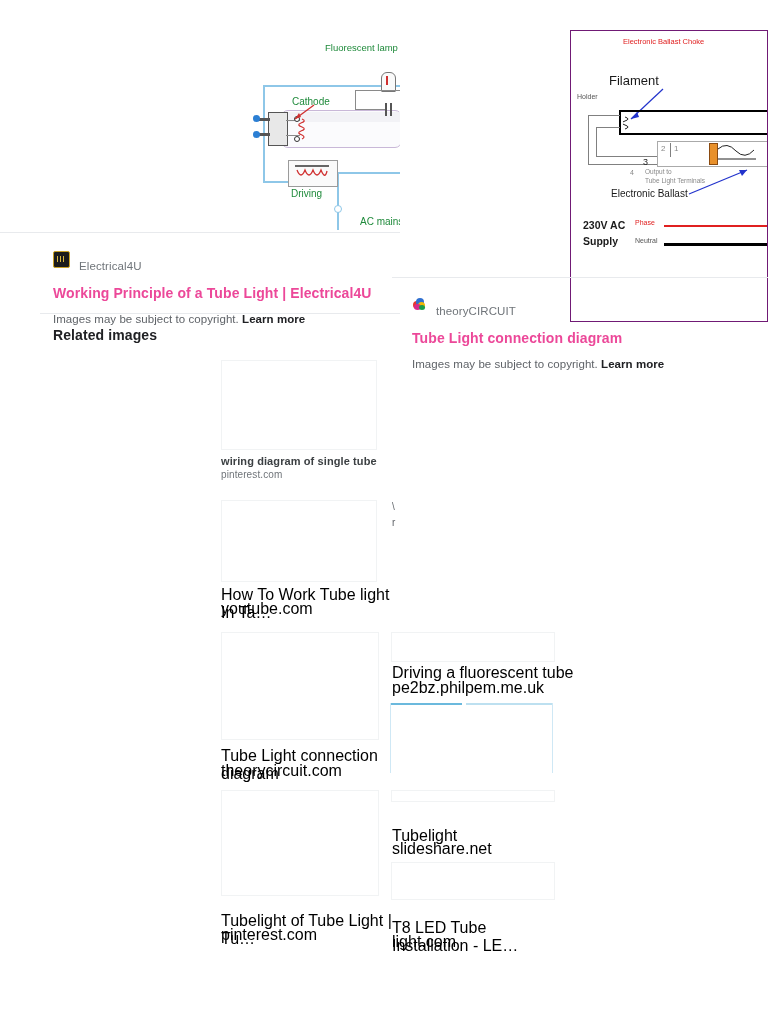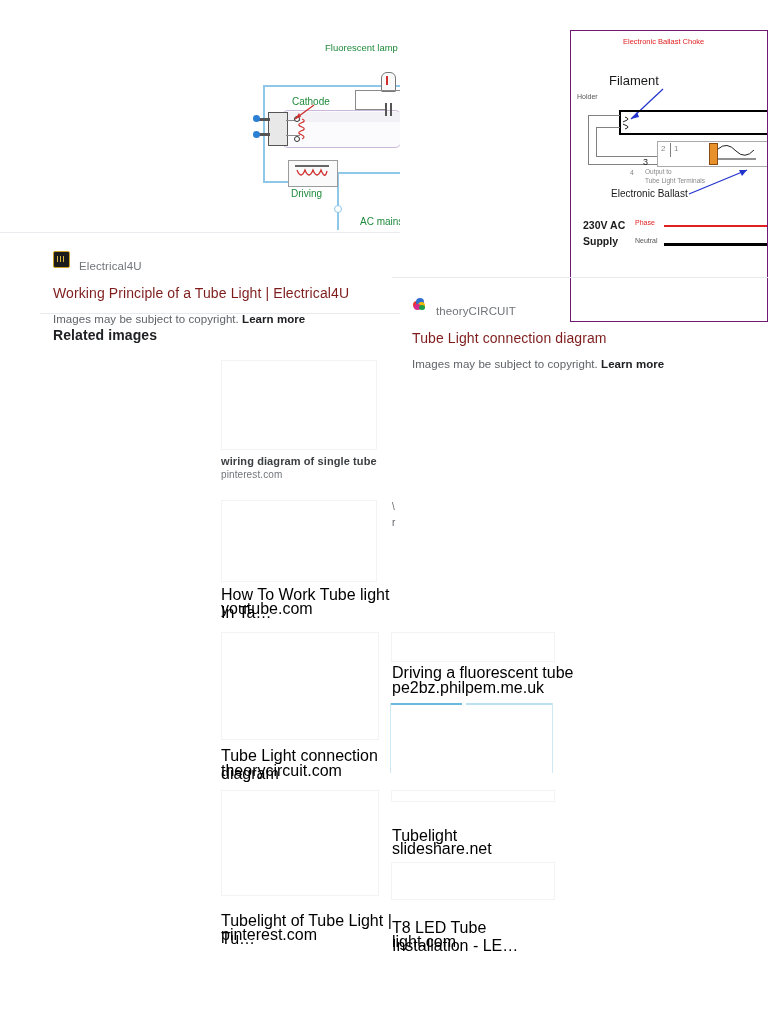--- a/index.html
+++ b/index.html
@@ -29,21 +29,21 @@
   .src-row{display:flex;align-items:center;gap:9px;padding:11px 0 0 53px;}
   .fav{width:15px;height:15px;flex:0 0 15px;border-radius:2px;overflow:hidden;}
   .fav-e4u{background:#1b1b1b;border:1px solid #c9a227;display:flex;align-items:center;justify-content:center;}
   .fav-e4u i{display:block;width:9px;height:6px;background:
      repeating-linear-gradient(90deg,#d8b640 0 1.5px,#1b1b1b 1.5px 3px);}
   .fav-tc{background:#fff;position:relative;}
   .fav-tc span{position:absolute;border-radius:50%;}
   .src-name{font-size:11.5px;color:#70757a;letter-spacing:.1px;line-height:15px;margin-top:15px;}
 
   .card-title{
-    padding:10px 24px 0 53px;font-size:14px;font-weight:normal;color:#7f1d1d;line-height:19px;
+    padding:10px 24px 0 53px;font-size:14px;font-weight:bold;color:#ec4899;line-height:19px;
     letter-spacing:.1px;
   }
   .copyright{
     padding:9px 24px 0 53px;font-size:11.5px;color:#5f6368;line-height:15px;letter-spacing:.05px;
   }
   .copyright b{color:#202124;font-weight:bold;}
 
   .related-head{
     position:absolute;left:53px;top:327px;font-size:14px;font-weight:bold;color:#202124;
     letter-spacing:.1px;

